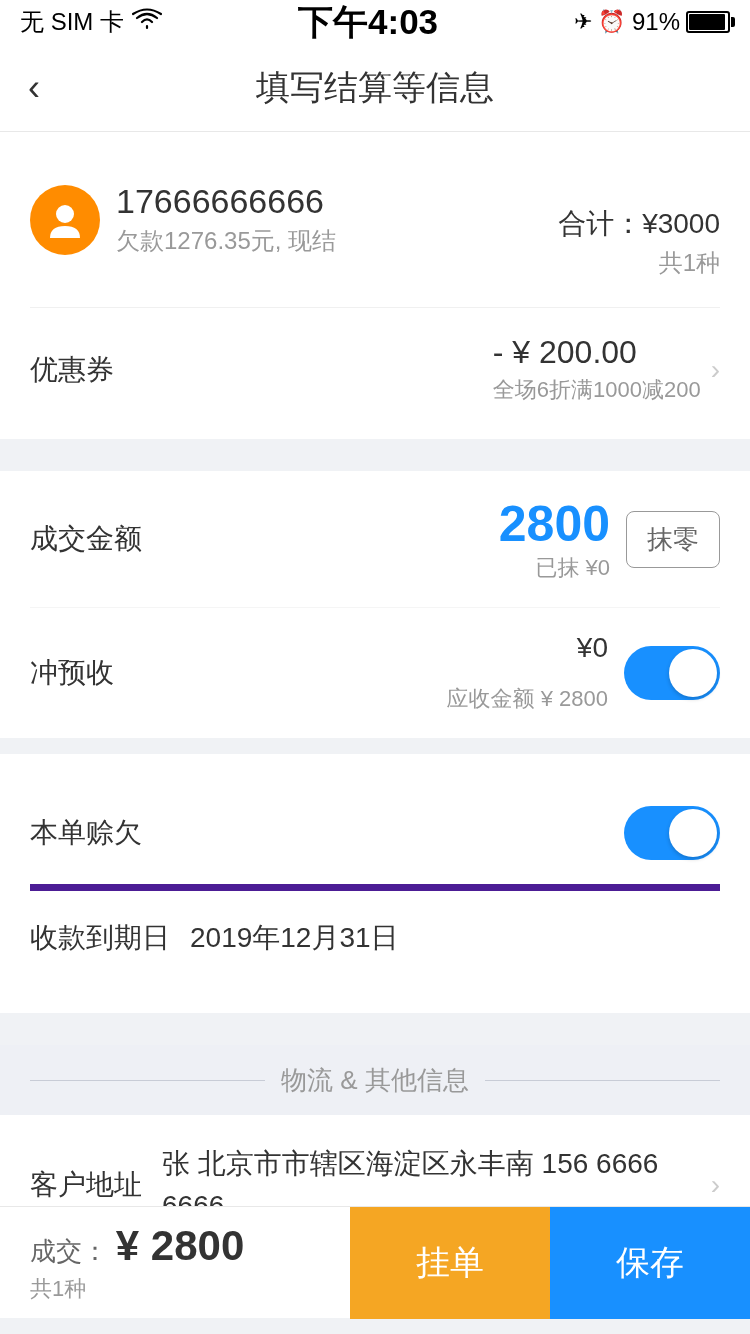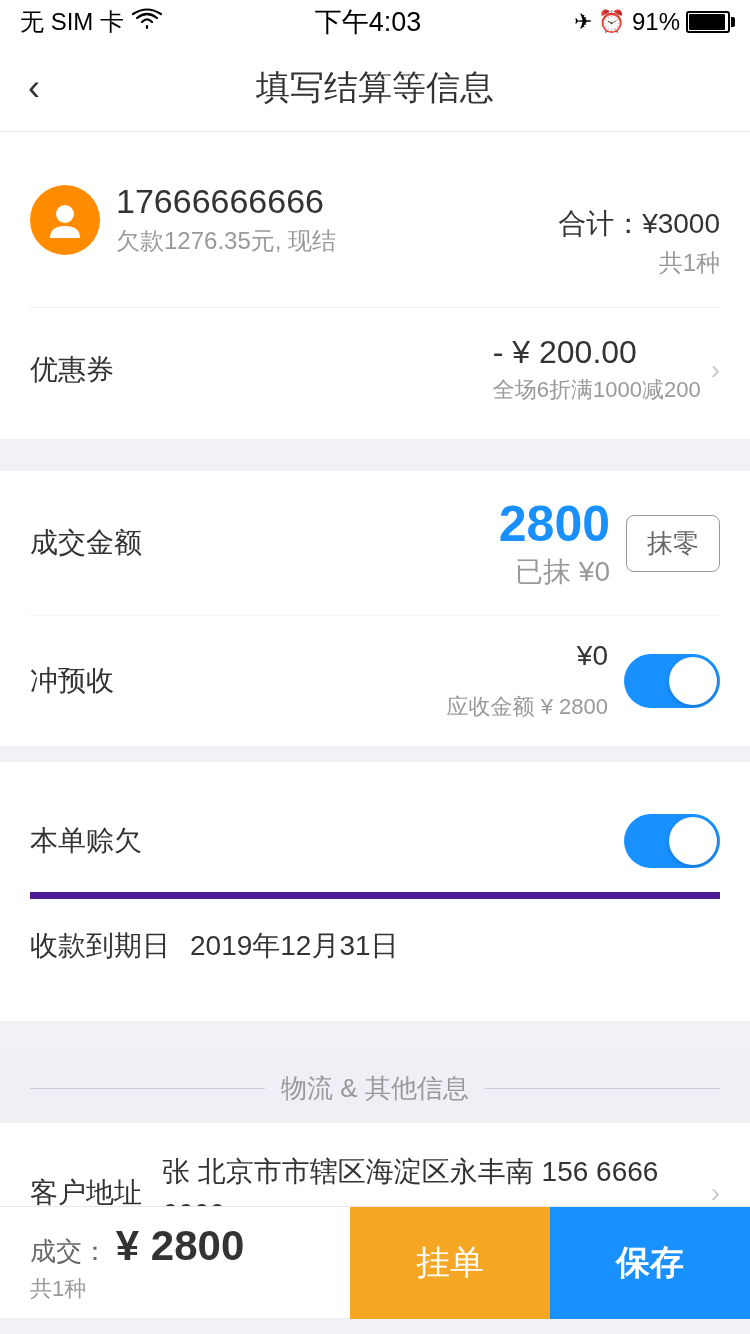--- a/index.html
+++ b/index.html
@@ -19,21 +19,21 @@
       background: #fff;
       display: flex;
       align-items: center;
       justify-content: space-between;
       padding: 0 20px;
       font-size: 24px;
       color: #000;
       gap: 38px;
     }
     .status-left { display: flex; align-items: center; gap: 8px; }
-    .status-center { font-size: 27px; font-weight: 400; }
+    .status-center { font-size: 35px; font-weight: 700; }
     .status-right { display: flex; align-items: center; gap: 6px; font-size: 24px; }
     .battery-icon {
       width: 44px; height: 22px; border: 2px solid #000; border-radius: 3px; position: relative; display: inline-block;
     }
     .battery-icon::after {
       content: ''; position: absolute; right: -7px; top: 50%; transform: translateY(-50%);
       width: 4px; height: 10px; background: #000; border-radius: 0 2px 2px 0;
     }
     .battery-fill {
       position: absolute; left: 1px; top: 1px; bottom: 1px;
@@ -185,21 +185,21 @@
       display: flex;
       align-items: center;
       gap: 16px;
     }
     .amount-value {
       font-size: 50px;
       font-weight: bold;
       color: #1890ff;
     }
     .amount-note {
-      font-size: 28px;
+      font-size: 22px;
       color: #999;
       text-align: right;
     }
     .round-btn {
       border: 1px solid #999;
       border-radius: 8px;
       padding: 10px 20px;
       font-size: 26px;
       color: #666;
       background: #fff;
@@ -356,21 +356,21 @@
     }
     .bottom-btn-save {
       width: 200px;
       height: 112px;
       background: #1890ff;
       display: flex;
       align-items: center;
       justify-content: center;
       font-size: 34px;
       color: #fff;
-      font-weight: 700;
+      font-weight: 400;
       cursor: pointer;
     }
   </style>
 </head>
 <body>
 
 <div class="status-bar">
   <div class="status-left">
     <span>无 SIM 卡</span>
     <span>

